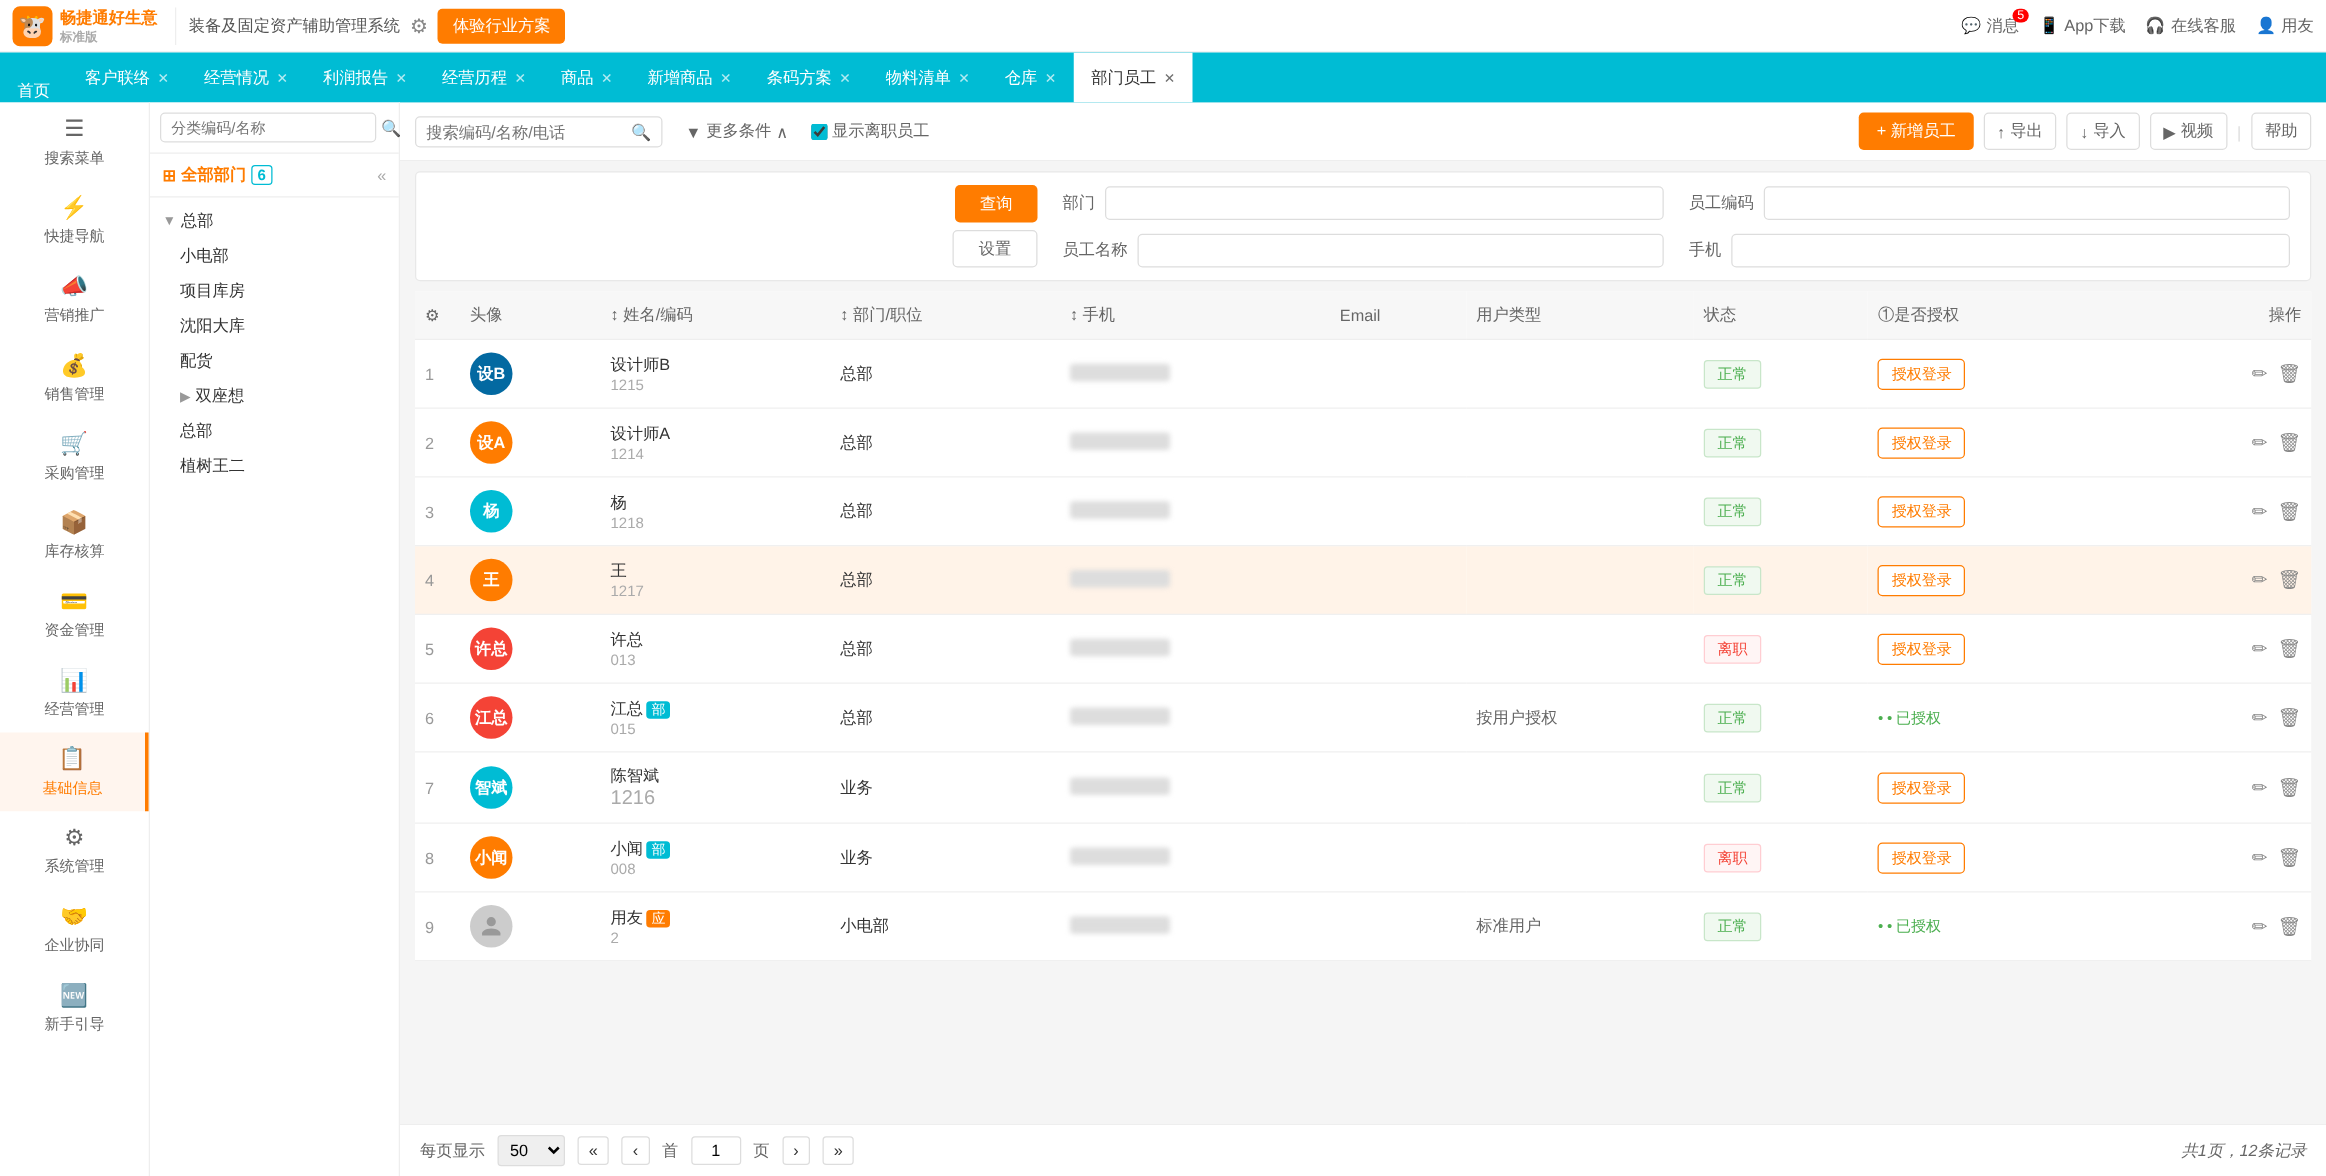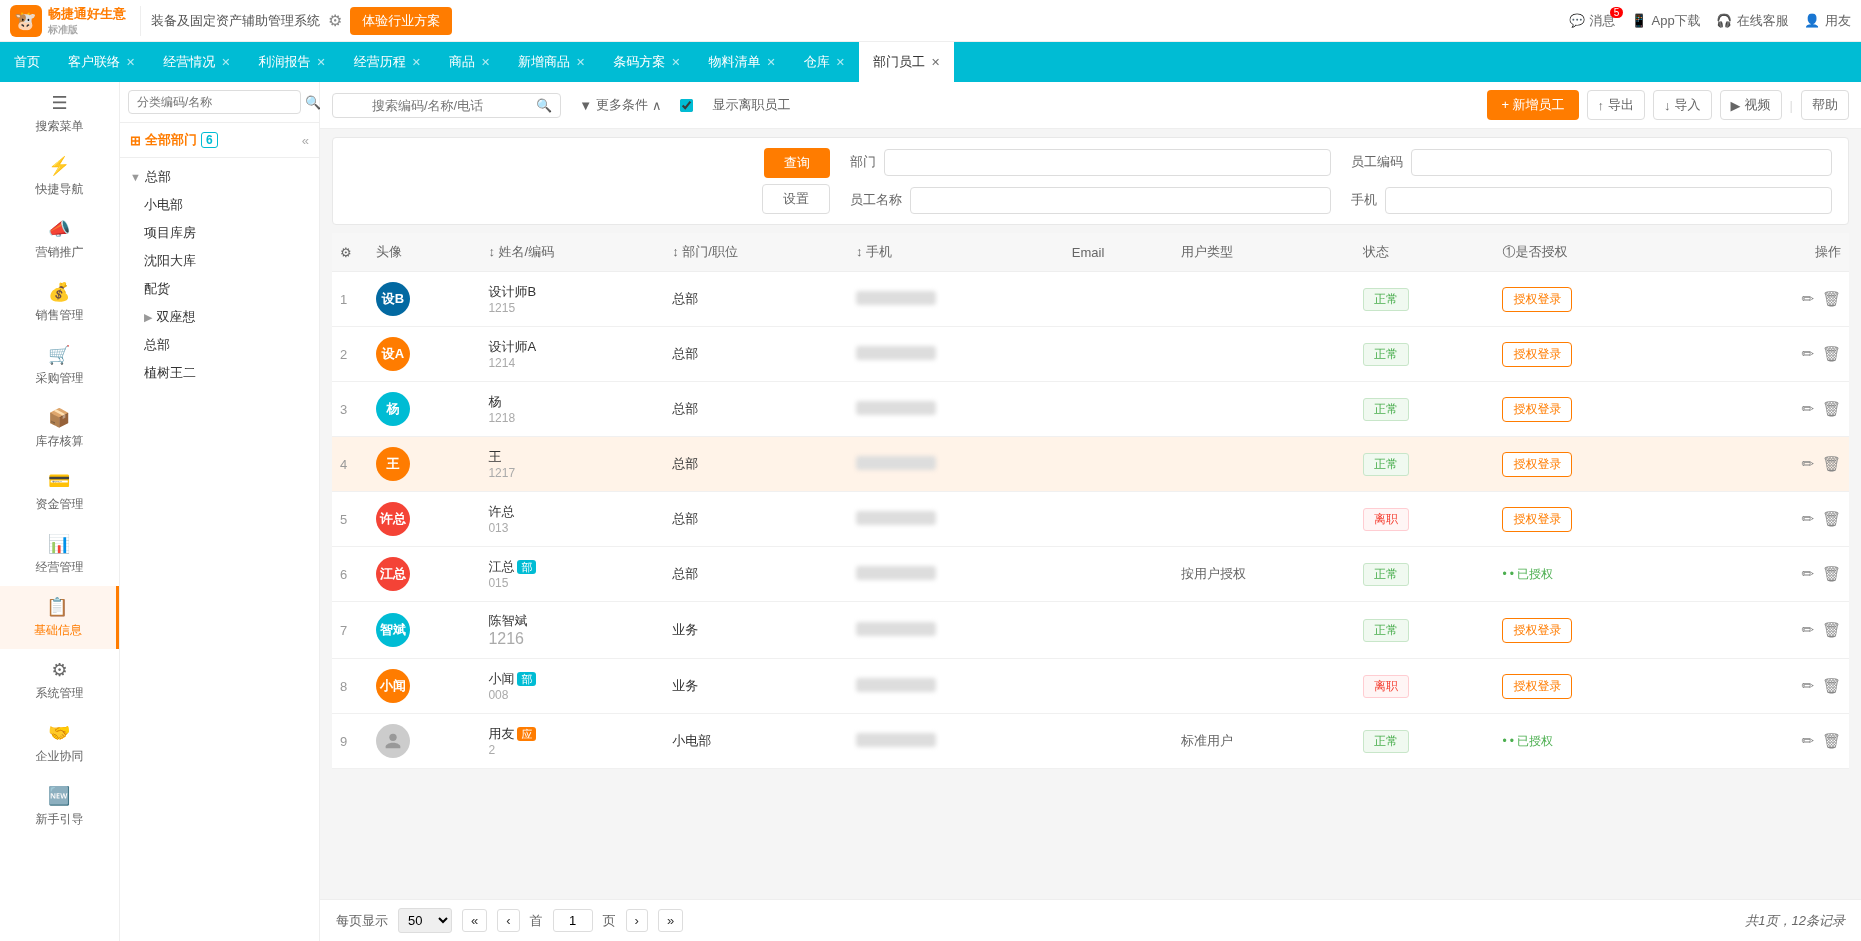--- a/index.html
+++ b/index.html
@@ -39,21 +39,21 @@
     .dept-node .arrow { color: #999; font-size: 11px; }
 
     
     .content-area { flex: 1; display: flex; flex-direction: column; overflow: hidden; }
 
     
     .toolbar { background: #fff; padding: 8px 12px; display: flex; align-items: center; gap: 10px; border-bottom: 1px solid #eee; flex-wrap: wrap; }
     .toolbar-search { display: flex; align-items: center; border: 1px solid #ddd; border-radius: 4px; padding: 4px 8px; gap: 4px; }
     .toolbar-search input { border: none; outline: none; font-size: 13px; width: 160px; }
     .toolbar-btn { display: flex; align-items: center; gap: 4px; cursor: pointer; color: #666; font-size: 13px; padding: 4px 8px; border-radius: 4px; }
-    .checkbox-label { display: flex; align-items: center; gap: 20px; cursor: pointer; color: #666; font-size: 13px; }
+    .checkbox-label { display: flex; align-items: center; gap: 4px; cursor: pointer; color: #666; font-size: 13px; }
     .checkbox-label input { accent-color: #00bcd4; }
     .toolbar-right { margin-left: auto; display: flex; align-items: center; gap: 8px; }
     .btn-add { background: #ff7c00; color: #fff; border: none; border-radius: 4px; padding: 6px 14px; cursor: pointer; font-size: 13px; display: flex; align-items: center; gap: 4px; }
     .btn-outline { border: 1px solid #ddd; background: #fff; color: #666; border-radius: 4px; padding: 5px 10px; cursor: pointer; font-size: 13px; display: flex; align-items: center; gap: 4px; }
 
     
     .filter-row { background: #fff; border: 1px solid #e8e8e8; margin: 8px 12px; border-radius: 4px; padding: 10px 16px; display: grid; grid-template-columns: 1fr 1fr 1fr; gap: 10px 20px; align-items: center; }
     .filter-field { display: flex; align-items: center; gap: 8px; }
     .filter-label { color: #666; white-space: nowrap; font-size: 13px; }
     .filter-input { flex: 1; border: 1px solid #ddd; border-radius: 4px; padding: 5px 8px; font-size: 13px; }
@@ -115,21 +115,21 @@
       <span>在线客服</span>
     </span>
     <span class="badge-icon">
       <span>👤</span>
       <span>用友</span>
     </span>
   </div>
 </div>
 
 <div class="nav-tabs">
-  <div class="nav-tab" style="color:#fff;">
+  <div class="nav-tab" style="color:#fff;align-items:flex-end;">
     <span>首页</span>
   </div>
   <div class="nav-tab" style="color:#fff;">
     <span>客户联络</span>
     <span class="close-x">✕</span>
   </div>
   <div class="nav-tab" style="color:#fff;">
     <span>经营情况</span>
     <span class="close-x">✕</span>
   </div>
@@ -260,21 +260,21 @@
       <div class="dept-node indent1" style="padding-left:24px;">
         <span>植树王二</span>
       </div>
     </div>
   </div>
 
   <div class="content-area">
 
     <div class="toolbar">
       <div class="toolbar-search">
-        <input type="text" placeholder="搜索编码/名称/电话" style="border: none; outline: none; font-size: 13px; width: 160px; margin-left: 31px;">
+        <input type="text" placeholder="搜索编码/名称/电话" style="border: none; outline: none; font-size: 13px; width: 160px;">
         <span style="color:#aaa;cursor:pointer;">🔍</span>
       </div>
       <div class="toolbar-btn">
         <span>▼</span>
         <span>更多条件</span>
         <span>∧</span>
       </div>
       <label class="checkbox-label">
         <input type="checkbox" checked="" style="accent-color: rgb(0, 188, 212);">
         <span>显示离职员工</span>

